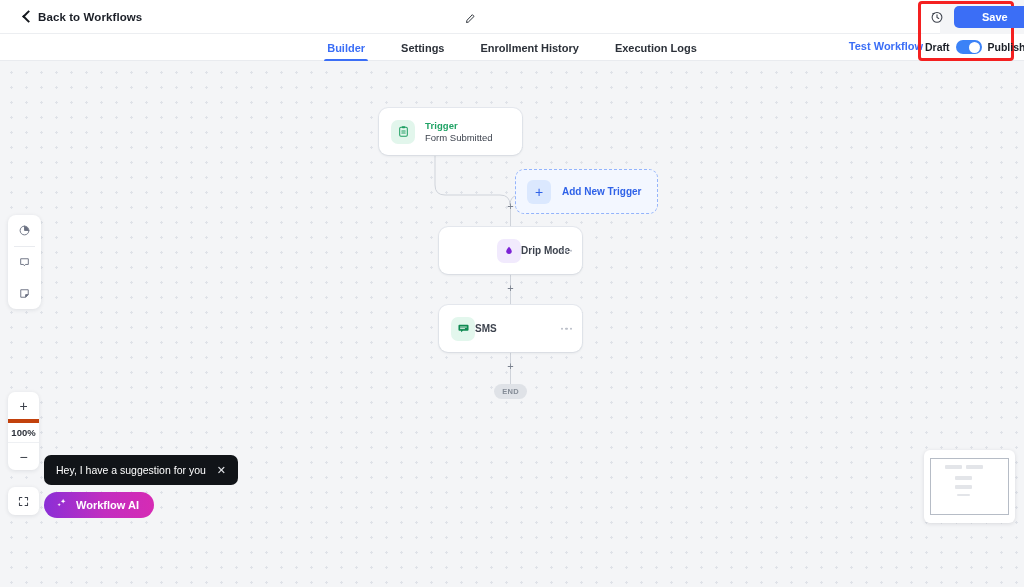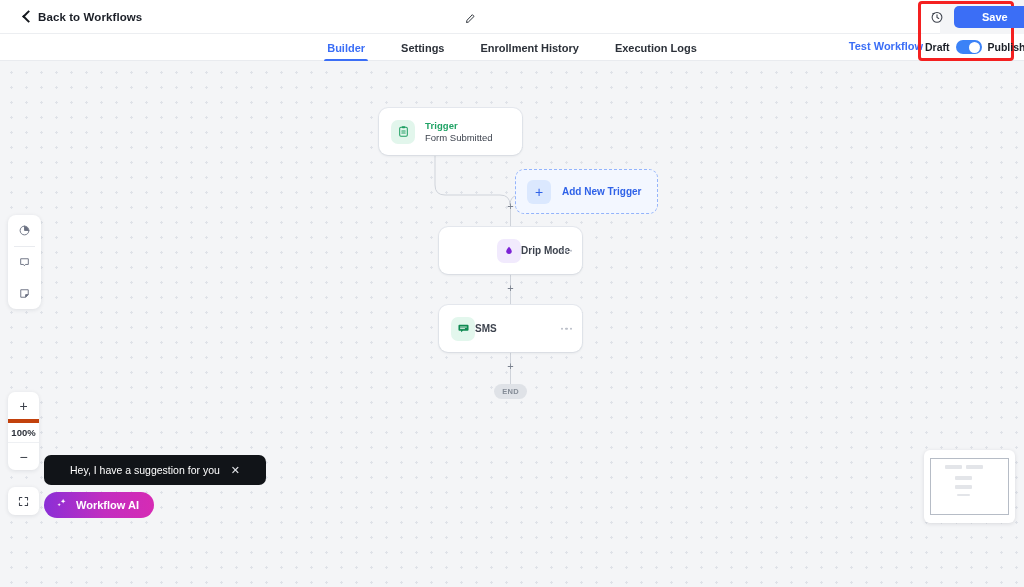--- a/index.html
+++ b/index.html
@@ -185,21 +185,21 @@
   .fit-btn {
     position: absolute; left: 8px; top: 487px; width: 31px; height: 28px;
     background: #fff; border-radius: 7px; box-shadow: 0 1px 4px rgba(22,28,45,.10);
     display: flex; align-items: center; justify-content: center; cursor: pointer;
   }
 
   
   .ai-tip {
     position: absolute; left: 44px; top: 455px; height: 30px;
     background: #111418; border-radius: 7px; color: #fff;
-    display: flex; align-items: center; gap: 11px; padding: 0 26px;
+    display: flex; align-items: center; gap: 11px; padding: 0 12px;
   }
   .ai-tip-text { font-size: 10.5px; font-weight: 500; }
   .ai-close { font-size: 11px; color: #e4e6ea; cursor: pointer; line-height: 1; }
   .ai-btn {
     position: absolute; left: 44px; top: 492px; height: 26px;
     border-radius: 14px; padding: 0 15px 0 11px;
     background: linear-gradient(90deg, #8b2fd6 0%, #c22ec0 55%, #d62bb4 100%);
     display: flex; align-items: center; gap: 8px; cursor: pointer;
   }
   .ai-btn-text { font-size: 11px; font-weight: 700; color: #fff; }

